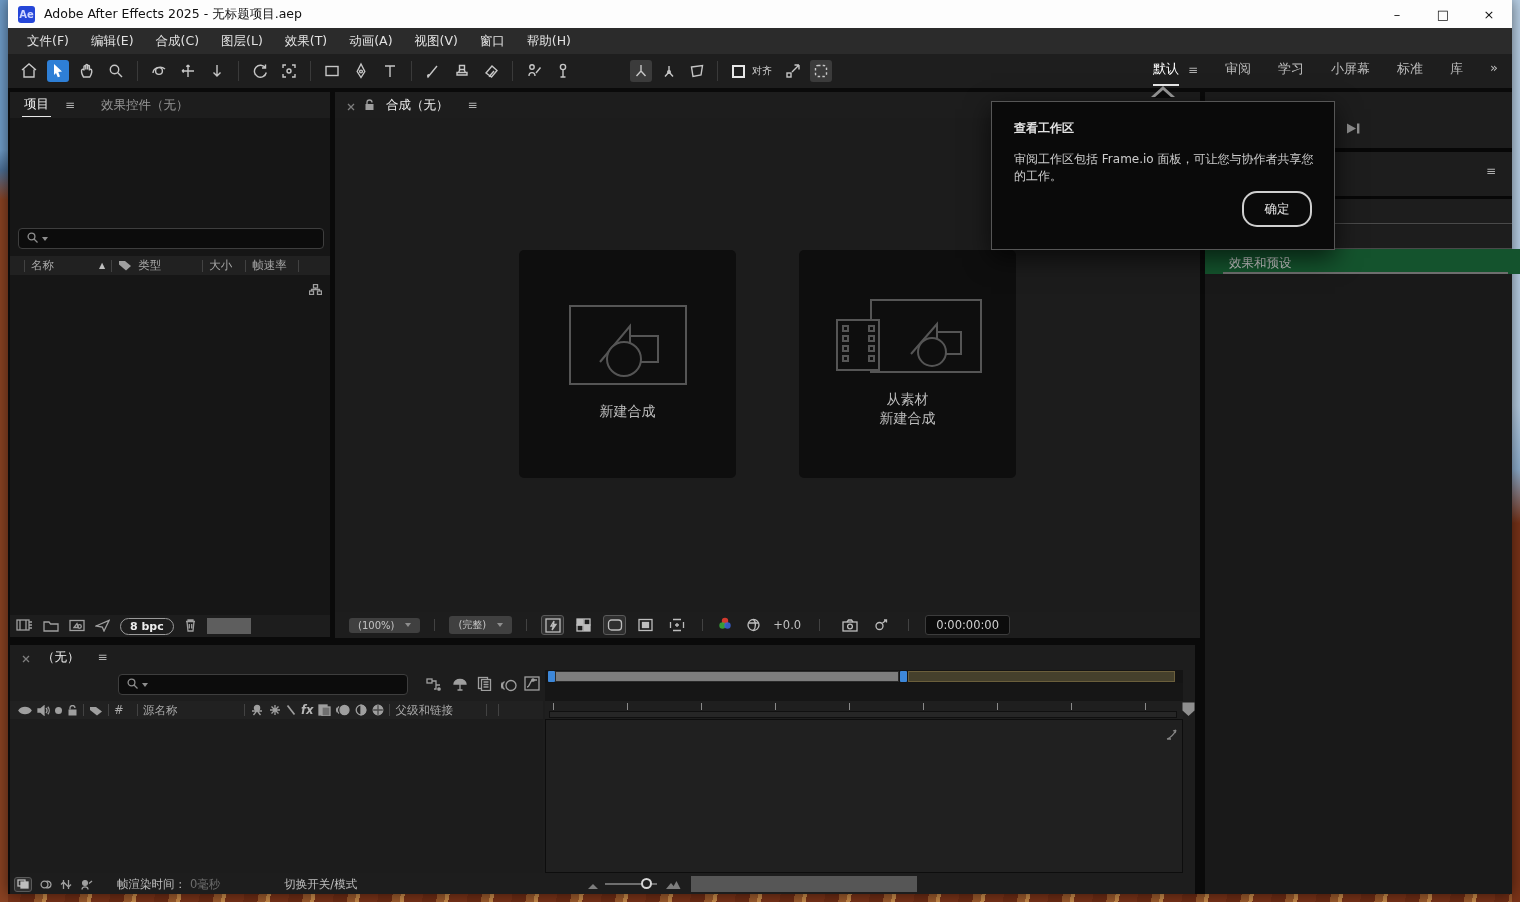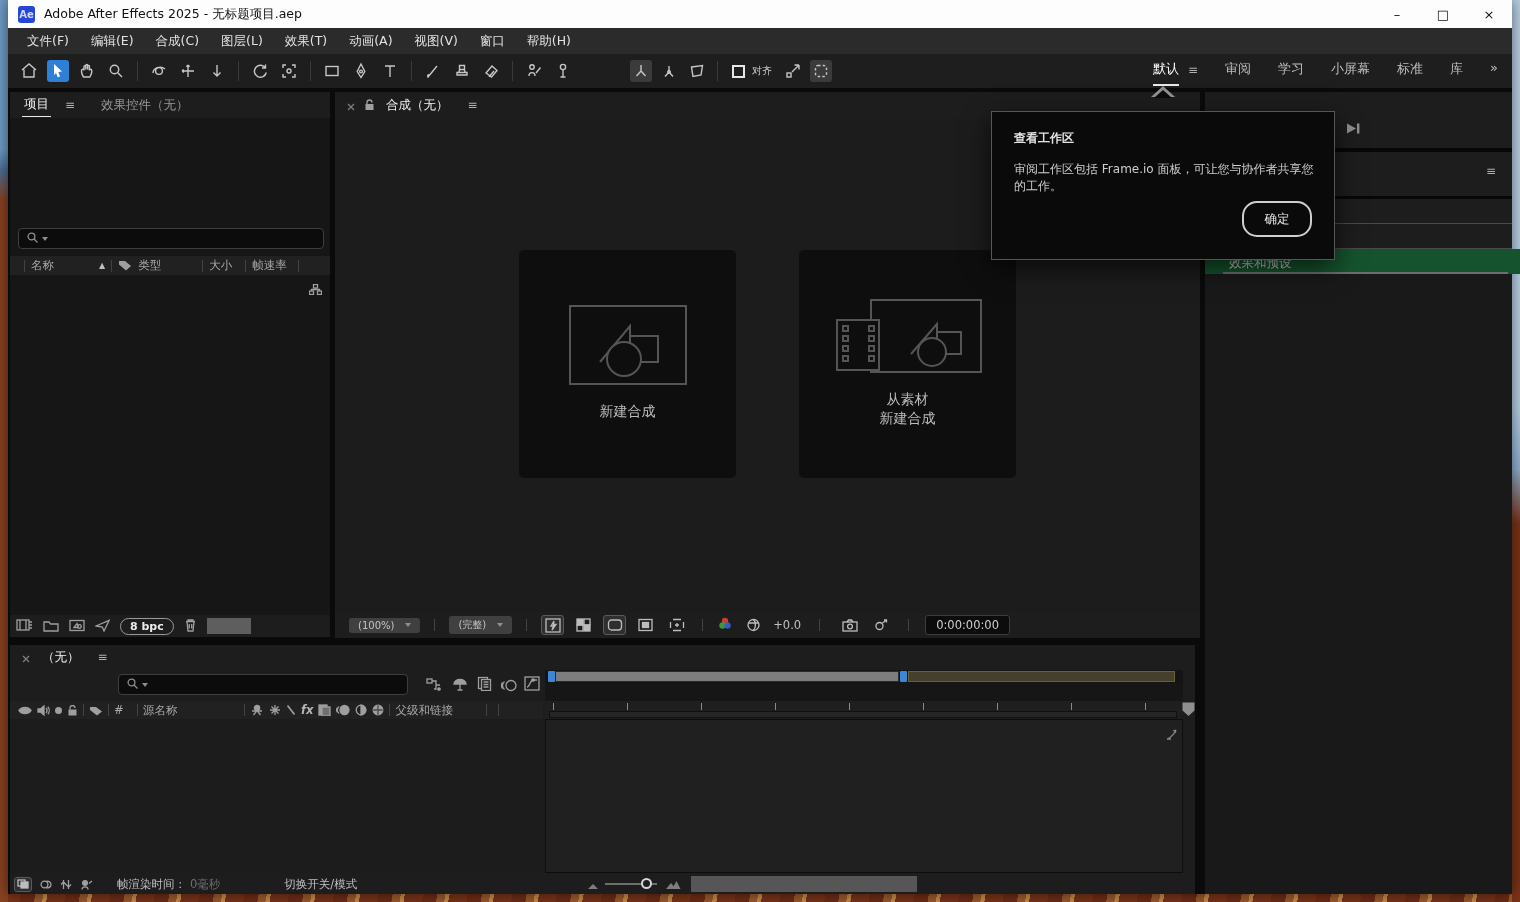--- a/index.html
+++ b/index.html
@@ -49,21 +49,21 @@
   
   .card{position:absolute;width:217px;height:228px;background:#0e0e0e;border-radius:5px;display:flex;flex-direction:column;align-items:center;}
   .card-label{font-size:14px;color:#bdbdbd;text-align:center;line-height:19px;}
   
   .pill{display:flex;align-items:center;gap:10px;padding:2px 9px;font-size:10px;color:#c4c4c4;background:#404040;border-radius:3px;}
   .tc{background:#0c0c0c;border:1px solid #3c3c3c;border-radius:3px;color:#cfcfcf;font-size:11.5px;padding:2px 10px;}
   .ibox{width:23px;height:20px;display:flex;align-items:center;justify-content:center;border-radius:3px;}
   .ibox svg{stroke:#bdbdbd;fill:none;stroke-width:1.3;}
   .ibox.on{background:#2f2f2f;border:1px solid #5a5a5a;}
   
-  .tooltip{position:absolute;left:983px;top:111px;width:344px;height:149px;background:#0a0a0a;border:1px solid #565656;box-shadow:0 8px 24px rgba(0,0,0,.65);}
+  .tooltip{position:absolute;left:983px;top:101px;width:344px;height:149px;background:#0a0a0a;border:1px solid #565656;box-shadow:0 8px 24px rgba(0,0,0,.65);}
   .tt-caret-outer{position:absolute;left:1143px;top:86px;width:0;height:0;border-left:12px solid transparent;border-right:12px solid transparent;border-bottom:11px solid #8f8f8f;}
   .tt-caret-inner{position:absolute;left:1146px;top:90px;width:0;height:0;border-left:9px solid transparent;border-right:9px solid transparent;border-bottom:8px solid #0a0a0a;}
   .tt-title{position:absolute;left:22px;top:18px;font-size:12px;font-weight:bold;color:#e3e3e3;}
   .tt-body{position:absolute;left:22px;top:49px;width:302px;font-size:12px;line-height:17px;color:#cdcdcd;}
   .tt-ok{position:absolute;right:22px;bottom:22px;width:70px;height:36px;border:2px solid #cfcfcf;border-radius:15px;
     display:flex;align-items:center;justify-content:center;font-size:12.5px;color:#e3e3e3;background:transparent;}
   
   .ruler-ticks{background:repeating-linear-gradient(90deg,#8a8a8a 0 1px,transparent 1px 74px);}
   .wa-handle{position:absolute;width:7px;height:11px;background:#3d87d8;border-radius:1px;top:0;}
   .statustext{font-size:11.5px;color:#c0c0c0;}

